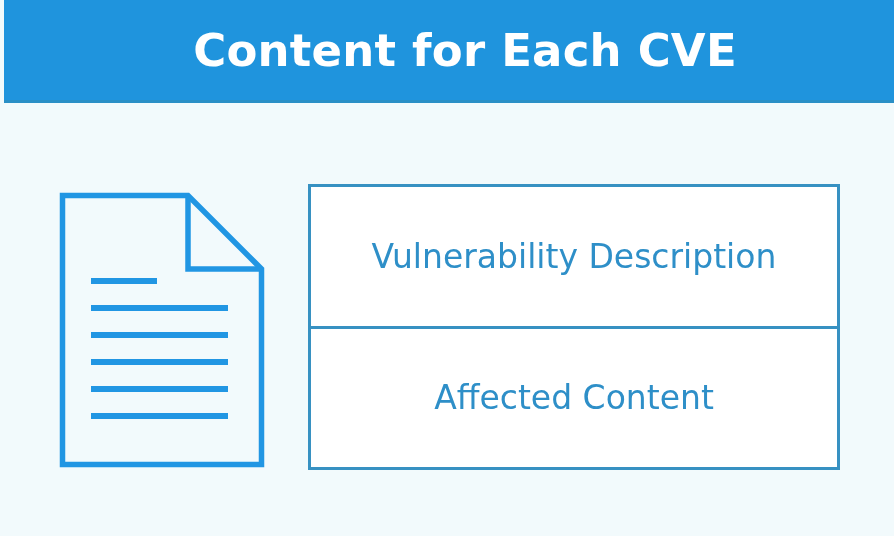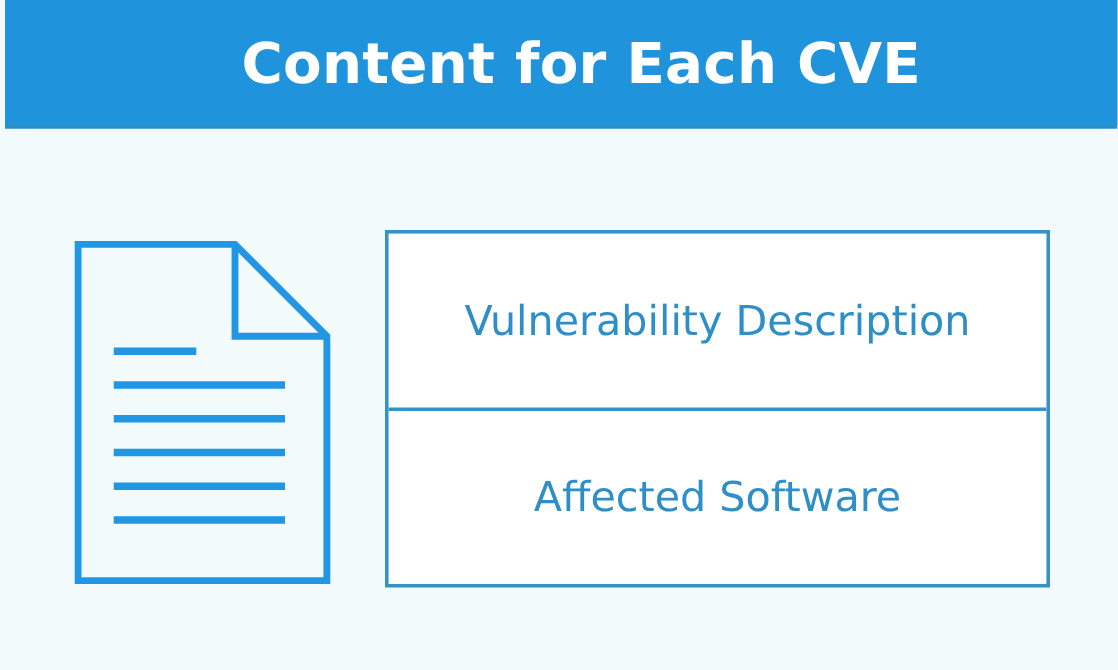--- a/index.html
+++ b/index.html
@@ -139,17 +139,17 @@
       <rect x="33" y="196" width="137" height="6" fill="#2196e3"></rect>
       <rect x="33" y="223" width="137" height="6" fill="#2196e3"></rect>
     </svg>
   </div>
 
   <div class="box-stack">
     <div class="box-row">
       <span class="box-label">Vulnerability Description</span>
     </div>
     <div class="box-row">
-      <span class="box-label">Affected Software</span>
+      <span class="box-label">Affected Content</span>
     </div>
   </div>
 
 </div>
 
 </body></html>

